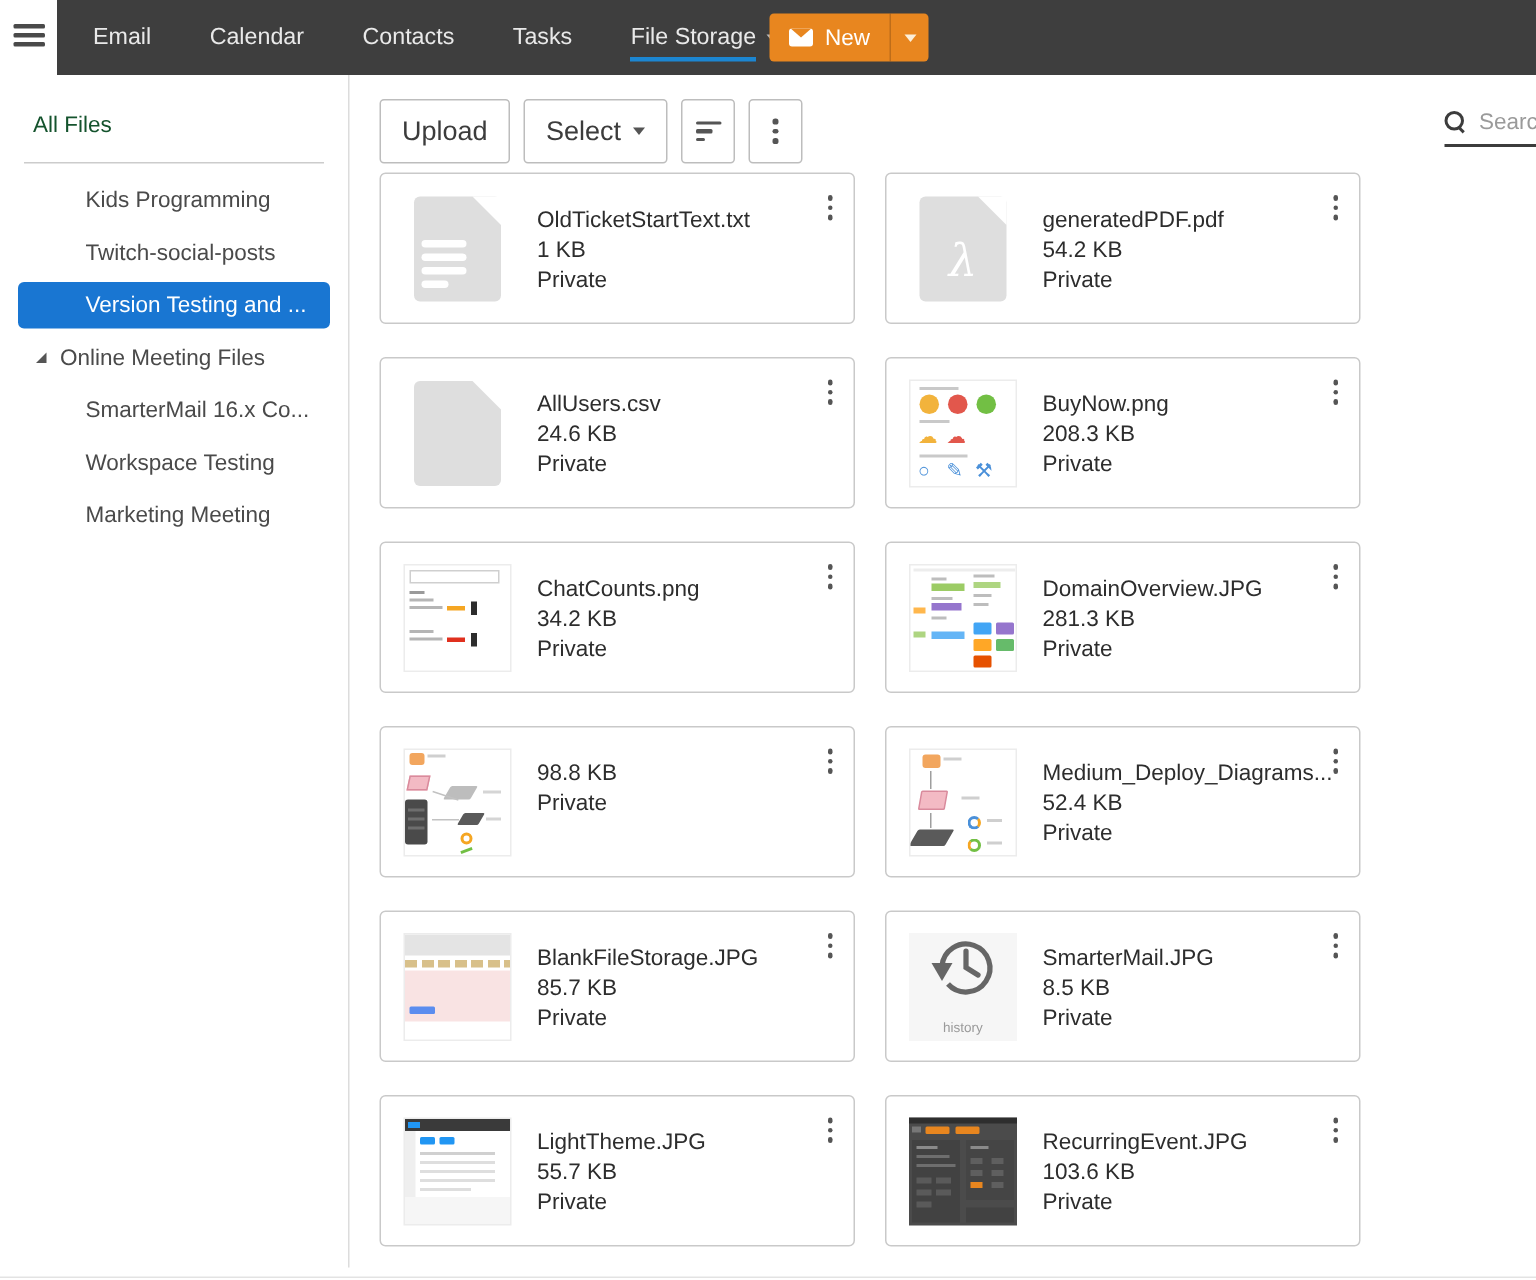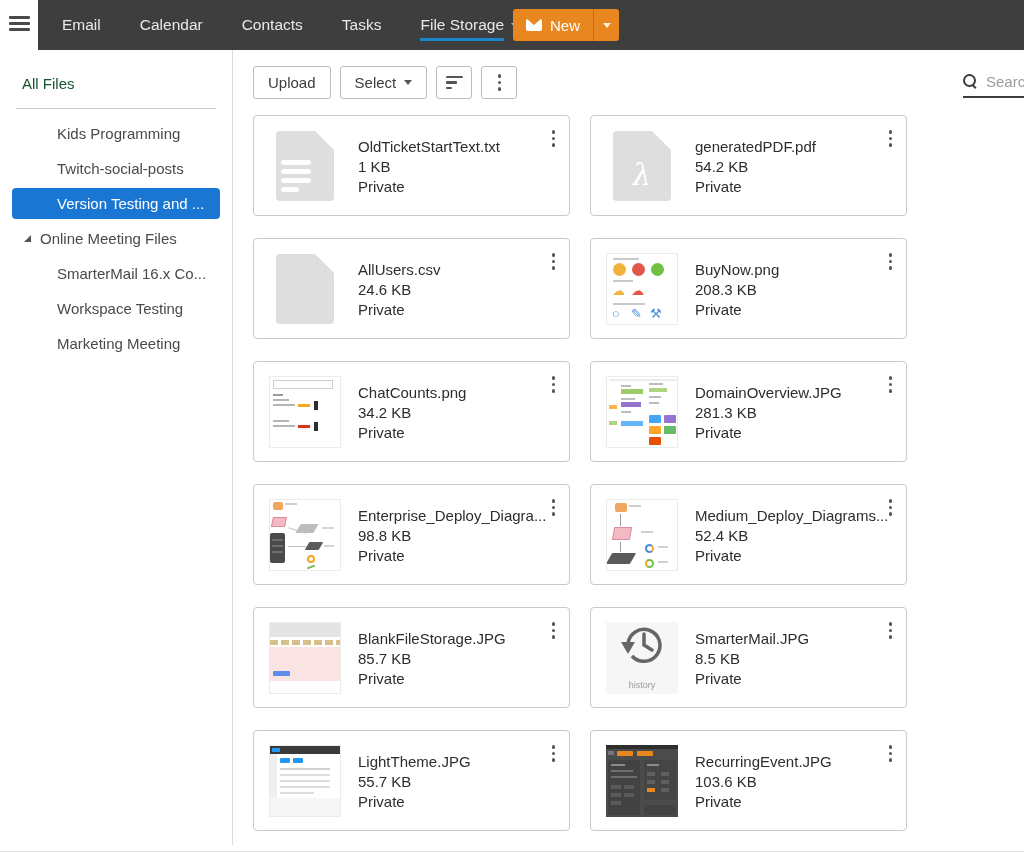--- a/index.html
+++ b/index.html
@@ -32,21 +32,21 @@
   .tree { margin-top:7px; }
   .tree-item { height:35px; display:flex; align-items:center; font-size:15px; color:#4a4a4a; cursor:pointer; }
   .tree-item .tri { width:0; height:0; border-left:7px solid transparent; border-bottom:7px solid #555; margin:0 9px 0 24px; }
   .tree-item.child { padding-left:57px; }
   .tree-item.root { padding-left:22px; }
   .tree-item.selected-wrap { padding:0;text-align:center; }
   .sel-pill { margin:2px 12px; height:31px; flex:1; background:#1976d2; border-radius:4px; display:flex; align-items:center; padding-left:45px; color:#fff; }
 
   
   .toolbar { position:absolute; left:253px; top:66px; display:flex; gap:9px; }
-  .tb-btn { height:33px; background:#fff; border:1px solid #bdbdbd; border-radius:3px; display:flex; align-items:center; padding:0 14px; font-size:15px; color:#3c3c3c; cursor:pointer; gap:8px; }
+  .tb-btn { height:43px; background:#fff; border:1px solid #bdbdbd; border-radius:3px; display:flex; align-items:center; padding:0 14px; font-size:18px; color:#3c3c3c; cursor:pointer; gap:8px; }
   .tb-btn.square { width:36px; padding:0; justify-content:center; }
   .sel-caret { width:0; height:0; border-left:4.5px solid transparent; border-right:4.5px solid transparent; border-top:5px solid #555; }
   .sort-icon { display:flex; flex-direction:column; gap:3px; align-items:flex-start; }
   .sort-icon i { display:block; height:2.5px; background:#555; border-radius:1px; }
   .sort-icon i:nth-child(1){width:17px;} .sort-icon i:nth-child(2){width:11px;} .sort-icon i:nth-child(3){width:6px;}
   .kebab { display:flex; flex-direction:column; gap:3px; align-items:center; }
   .kebab i { width:3.5px; height:3.5px; border-radius:50%; background:#555; }
 
   
   .search { position:absolute; left:963px; top:66px; width:120px; height:32px; display:flex; align-items:center; gap:9px; border-bottom:2px solid #3c3c3c; }
@@ -356,21 +356,20 @@
         <div class="b" style="left:28px;top:24px;width:18px;height:9px;background:#bdbdbd;transform:skewX(-30deg);border-radius:1px;"></div>
         <div class="b" style="left:37px;top:42px;width:14px;height:8px;background:#5a5a5a;transform:skewX(-30deg);border-radius:1px;"></div>
         <div class="b" style="left:37px;top:55px;width:8px;height:8px;border:2px solid #f5a623;border-radius:50%;"></div>
         <div class="b" style="left:37px;top:66px;width:8px;height:2px;background:#72bf44;transform:rotate(-20deg);"></div>
         <div class="b" style="left:18px;top:30px;width:18px;height:1px;background:#c2c2c2;transform:rotate(18deg);"></div>
         <div class="b" style="left:18px;top:46px;width:18px;height:1px;background:#c2c2c2;"></div>
         <div class="b" style="left:52px;top:27px;width:12px;height:2px;background:#d5d5d5;"></div>
         <div class="b" style="left:54px;top:45px;width:10px;height:2px;background:#d5d5d5;"></div>
       </div>
       <div class="meta">
-        <div class="fname">Enterprise_Deploy_Diagra...</div>
         <div class="fsize">98.8 KB</div>
         <div class="fpriv">Private</div>
       </div>
       <div class="card-kebab">
           <span class="kebab">
             <i></i>
             <i></i>
             <i></i>
           </span>
         </div>

